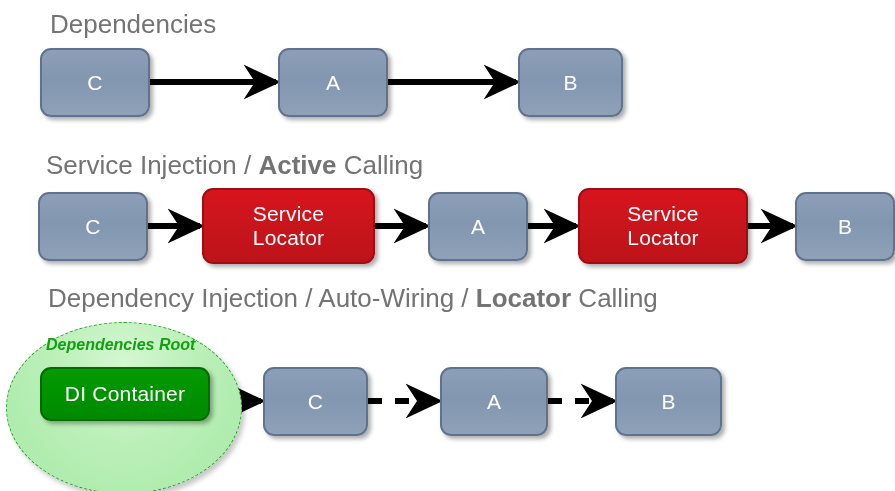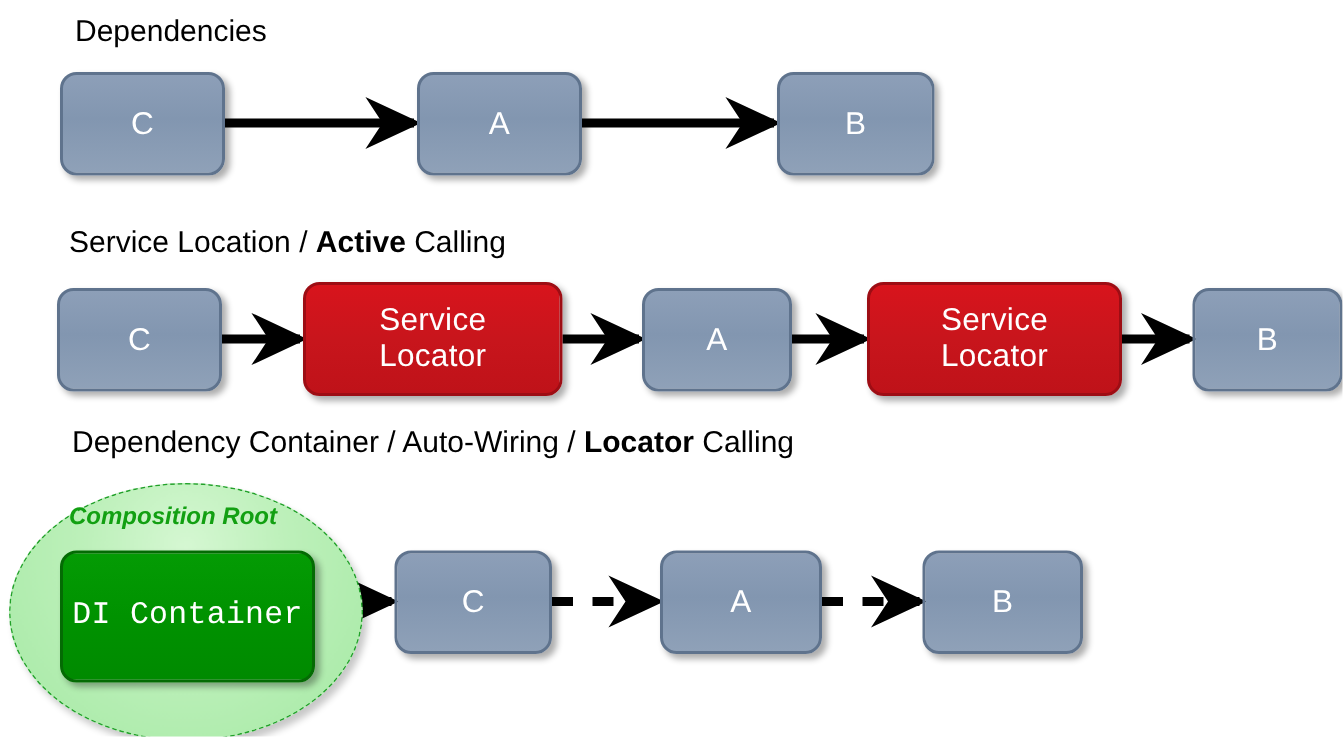--- a/index.html
+++ b/index.html
@@ -17,22 +17,22 @@
   #canvas {
     position: absolute;
     left: 0; top: 0;
     width: 895px;
     height: 491px;
   }
 
   
   .section-title {
     position: absolute;
-    color: #000000;
-    font-size: 20px;
+    color: #737373;
+    font-size: 26px;
     line-height: 1;
     white-space: nowrap;
     font-family: "Liberation Sans", sans-serif;
   }
   .section-title .em { font-weight: bold; text-align: right; }
 
   
   .node {
     position: absolute;
     box-sizing: border-box;
@@ -118,40 +118,40 @@
       <div class="section-title" style="left: 50px; top: 11px;"><span>Dependencies</span></div>
       <div class="node blue" style="left: 40px; top: 48px; width: 110px; height: 69px;">
         <span class="lbl">C</span>
       </div>
       <div class="node blue" style="left: 278px; top: 48px; width: 110px; height: 69px;">
         <span class="lbl">A</span>
       </div>
       <div class="node blue" style="left: 518px; top: 48px; width: 105px; height: 69px;">
         <span class="lbl">B</span>
       </div>
-      <div class="section-title" style="left: 46px; top: 152px;"><span>Service Location / </span><span class="em">Active</span><span> Calling</span></div>
+      <div class="section-title" style="left: 46px; top: 152px;"><span>Service Injection / </span><span class="em">Active</span><span> Calling</span></div>
       <div class="node blue" style="left: 38px; top: 192px; width: 110px; height: 69px;">
         <span class="lbl">C</span>
       </div>
       <div class="node red" style="left: 202px; top: 188px; width: 173px; height: 76px;">
         <span class="lbl">Service<br>Locator</span>
       </div>
       <div class="node blue" style="left: 428px; top: 192px; width: 100px; height: 69px;">
         <span class="lbl">A</span>
       </div>
       <div class="node red" style="left: 578px; top: 188px; width: 170px; height: 76px;">
         <span class="lbl">Service<br>Locator</span>
       </div>
       <div class="node blue" style="left: 795px; top: 192px; width: 100px; height: 69px;">
         <span class="lbl">B</span>
       </div>
-      <div class="section-title" style="left: 48px; top: 285px;"><span>Dependency Container / Auto-Wiring / </span><span class="em">Locator</span><span> Calling</span></div>
+      <div class="section-title" style="left: 48px; top: 285px;"><span>Dependency Injection / Auto-Wiring / </span><span class="em">Locator</span><span> Calling</span></div>
       <div class="composition-root" style="left: 6px; top: 322px; width: 236px; height: 172px;"></div>
-      <div class="composition-root-label" style="left: 46px; top: 336px;">Composition Root</div>
-      <div class="node green" style="left: 40px; top: 367px; width: 170px; height: 88px; font-family: Liberation Mono, monospace;">
+      <div class="composition-root-label" style="left: 46px; top: 336px;">Dependencies Root</div>
+      <div class="node green" style="left: 40px; top: 367px; width: 170px; height: 54px;">
         <span class="lbl">DI Container</span>
       </div>
       <div class="node blue" style="left: 263px; top: 367px; width: 105px; height: 69px;">
         <span class="lbl">C</span>
       </div>
       <div class="node blue" style="left: 440px; top: 367px; width: 108px; height: 69px;">
         <span class="lbl">A</span>
       </div>
       <div class="node blue" style="left: 615px; top: 367px; width: 107px; height: 69px;">
         <span class="lbl">B</span>

